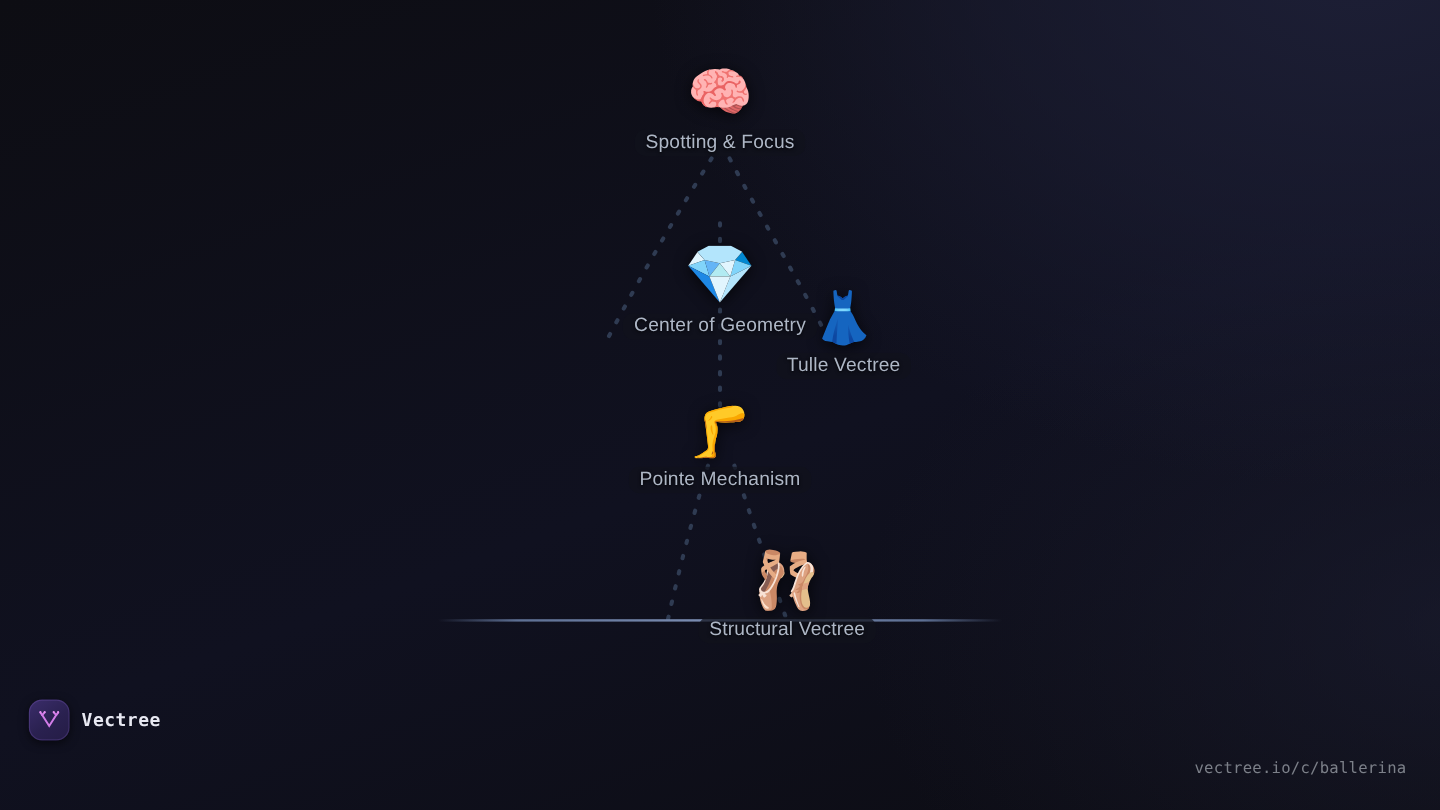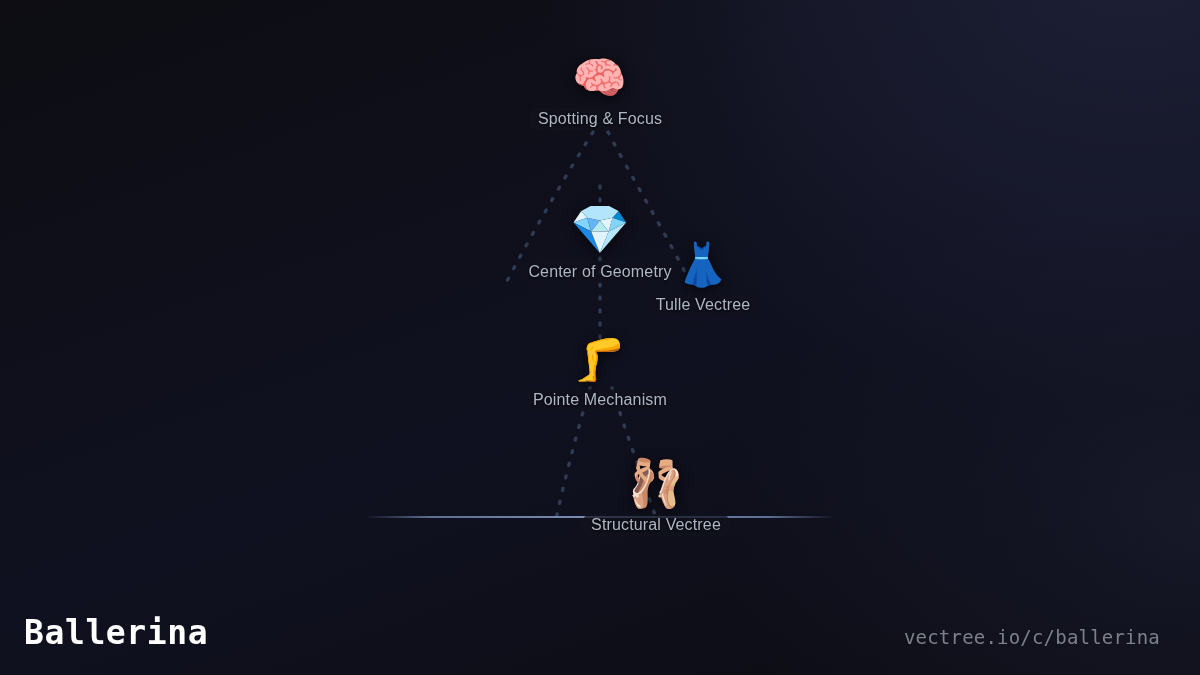--- a/index.html
+++ b/index.html
@@ -57,23 +57,23 @@
   .brand-name {
     font-family:"DejaVu Sans Mono", monospace;
     font-size:15px; font-weight:bold; color:#e8e9f2; letter-spacing:0.4px;
   }
   .page-title {
     position:absolute; left:24px; top:48px;
     font-family:"DejaVu Sans Mono", monospace;
     font-size:33px; font-weight:bold; color:#ffffff; letter-spacing:0.6px;
   }
   .footer-url {
-    position:absolute; right:40px; bottom:27px;
+    position:absolute; right:28px; bottom:27px;
     font-family:"DejaVu Sans Mono", monospace;
-    font-size:19px; color:#7c8089; letter-spacing:0.2px;margin-left:11px;
+    font-size:13px; color:#7c8089; letter-spacing:0.2px;margin-left:11px;
   }
 </style>
 </head>
 <body>
 
 <div id="stage">
 
   <svg id="edges" viewBox="0 0 1200 675">
     <g fill="none" stroke="#2f3b52" stroke-width="3.4" stroke-linecap="round" stroke-dasharray="2 11">
       <path d="M593 132 C 566 175, 535 228, 507 281"></path>
@@ -106,17 +106,32 @@
     <div class="node-emoji" style="font-size:42px;">🦵</div>
     <div class="node-label">Pointe Mechanism</div>
   </div>
 
   <div class="node" style="left:576px; top:460px; width:160px;">
     <div class="node-emoji" style="font-size:46px;">🩰</div>
     <div class="node-label">Structural Vectree</div>
   </div>
 
   <div id="footer">
-    <div class="page-title">Ballerina</div>
+    <div class="brand-row">
+      <div class="logo">
+        <svg width="20" height="20" viewBox="0 0 24 24" fill="none" stroke="#d27ce8" stroke-width="2" stroke-linecap="round">
+          <path d="M5 7 L12 18 L19 7"></path>
+          <path d="M5 7 L3.2 4.6"></path>
+          <path d="M5 7 L7.2 4.6"></path>
+          <path d="M19 7 L16.8 4.6"></path>
+          <path d="M19 7 L21 4.6"></path>
+          <circle cx="3.2" cy="4.2" r="1.1" fill="#e48ff0" stroke="none"></circle>
+          <circle cx="7.5" cy="4.2" r="1.1" fill="#e48ff0" stroke="none"></circle>
+          <circle cx="16.5" cy="4.2" r="1.1" fill="#e48ff0" stroke="none"></circle>
+          <circle cx="20.9" cy="4.2" r="1.1" fill="#e48ff0" stroke="none"></circle>
+        </svg>
+      </div>
+      <div class="brand-name">Vectree</div>
+    </div>
     <div class="footer-url">vectree.io/c/ballerina</div>
   </div>
 
 </div>
 
 </body></html>

